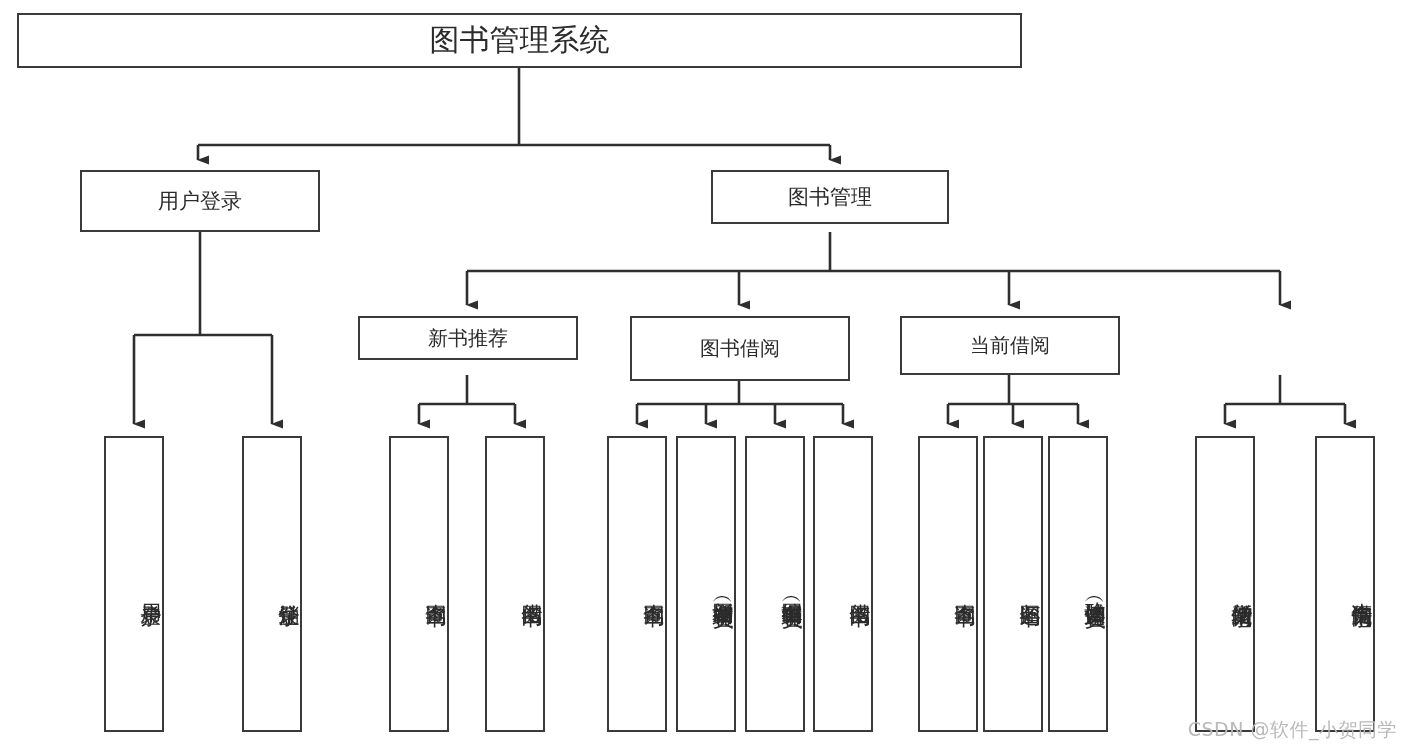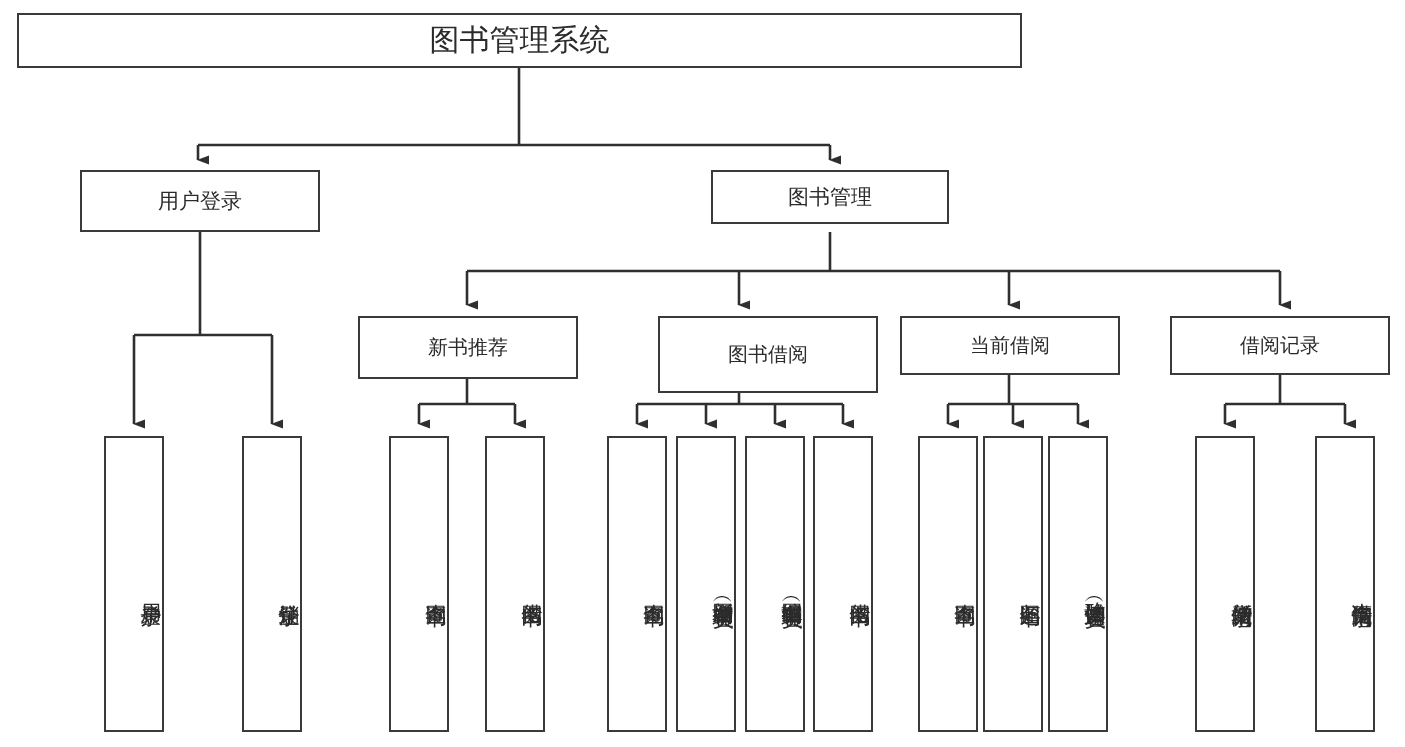--- a/index.html
+++ b/index.html
@@ -124,35 +124,32 @@
   </div>
 
   <div class="node lvl1" style="left:80px;top:170px;width:240px;height:62px;">
     <span class="lbl">用户登录</span>
   </div>
 
   <div class="node lvl1" style="left:711px;top:170px;width:238px;height:54px;">
     <span class="lbl">图书管理</span>
   </div>
 
-  <div class="node lvl2" style="left:358px;top:316px;width:220px;height:63px;">
+  <div class="node lvl2" style="left:358px;top:316px;width:220px;height:44px;">
     <span class="lbl">新书推荐</span>
   </div>
 
-  <div class="node lvl2" style="left:630px;top:316px;width:220px;height:77px;margin-left:28px;">
+  <div class="node lvl2" style="left:630px;top:316px;width:220px;height:65px;">
     <span class="lbl">图书借阅</span>
   </div>
 
   <div class="node lvl2" style="left:900px;top:316px;width:220px;height:59px;">
     <span class="lbl">当前借阅</span>
   </div>
 
-  <div class="node lvl2" style="left:1170px;top:316px;width:220px;height:59px;">
-    <span class="lbl">借阅记录</span>
-  </div>
 
   <div class="node leaf" style="left:104px;top:436px;width:60px;height:296px;">
     <span class="lbl">用户登录</span>
   </div>
 
   <div class="node leaf" style="left:242px;top:436px;width:60px;height:296px;">
     <span class="lbl">注销登录</span>
   </div>
 
   <div class="node leaf" style="left:389px;top:436px;width:60px;height:296px;">
@@ -192,14 +189,15 @@
   </div>
 
   <div class="node leaf" style="left:1195px;top:436px;width:60px;height:296px;">
     <span class="lbl">新增借阅记录</span>
   </div>
 
   <div class="node leaf" style="left:1315px;top:436px;width:60px;height:296px;">
     <span class="lbl">查询借阅记录</span>
   </div>
 
+  <div id="watermark">CSDN @软件_小贺同学</div>
 
 </div>
 
 </body></html>

